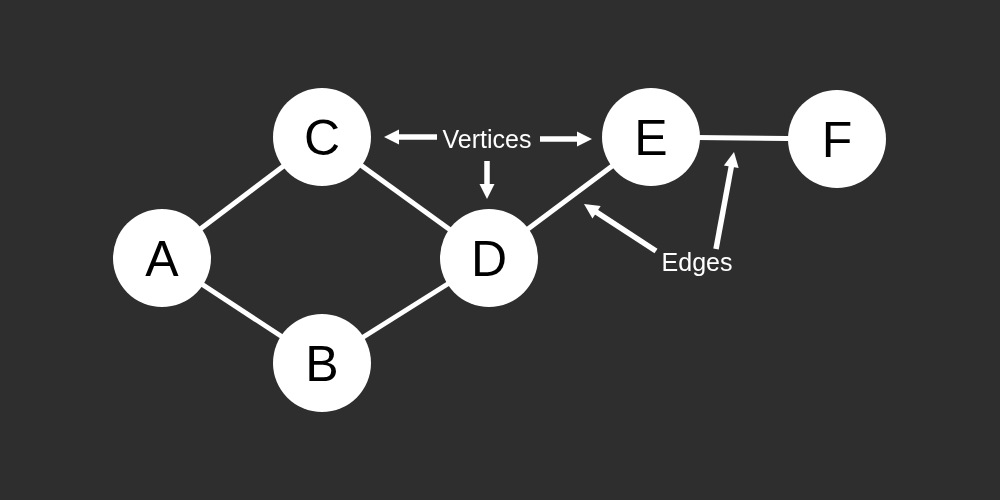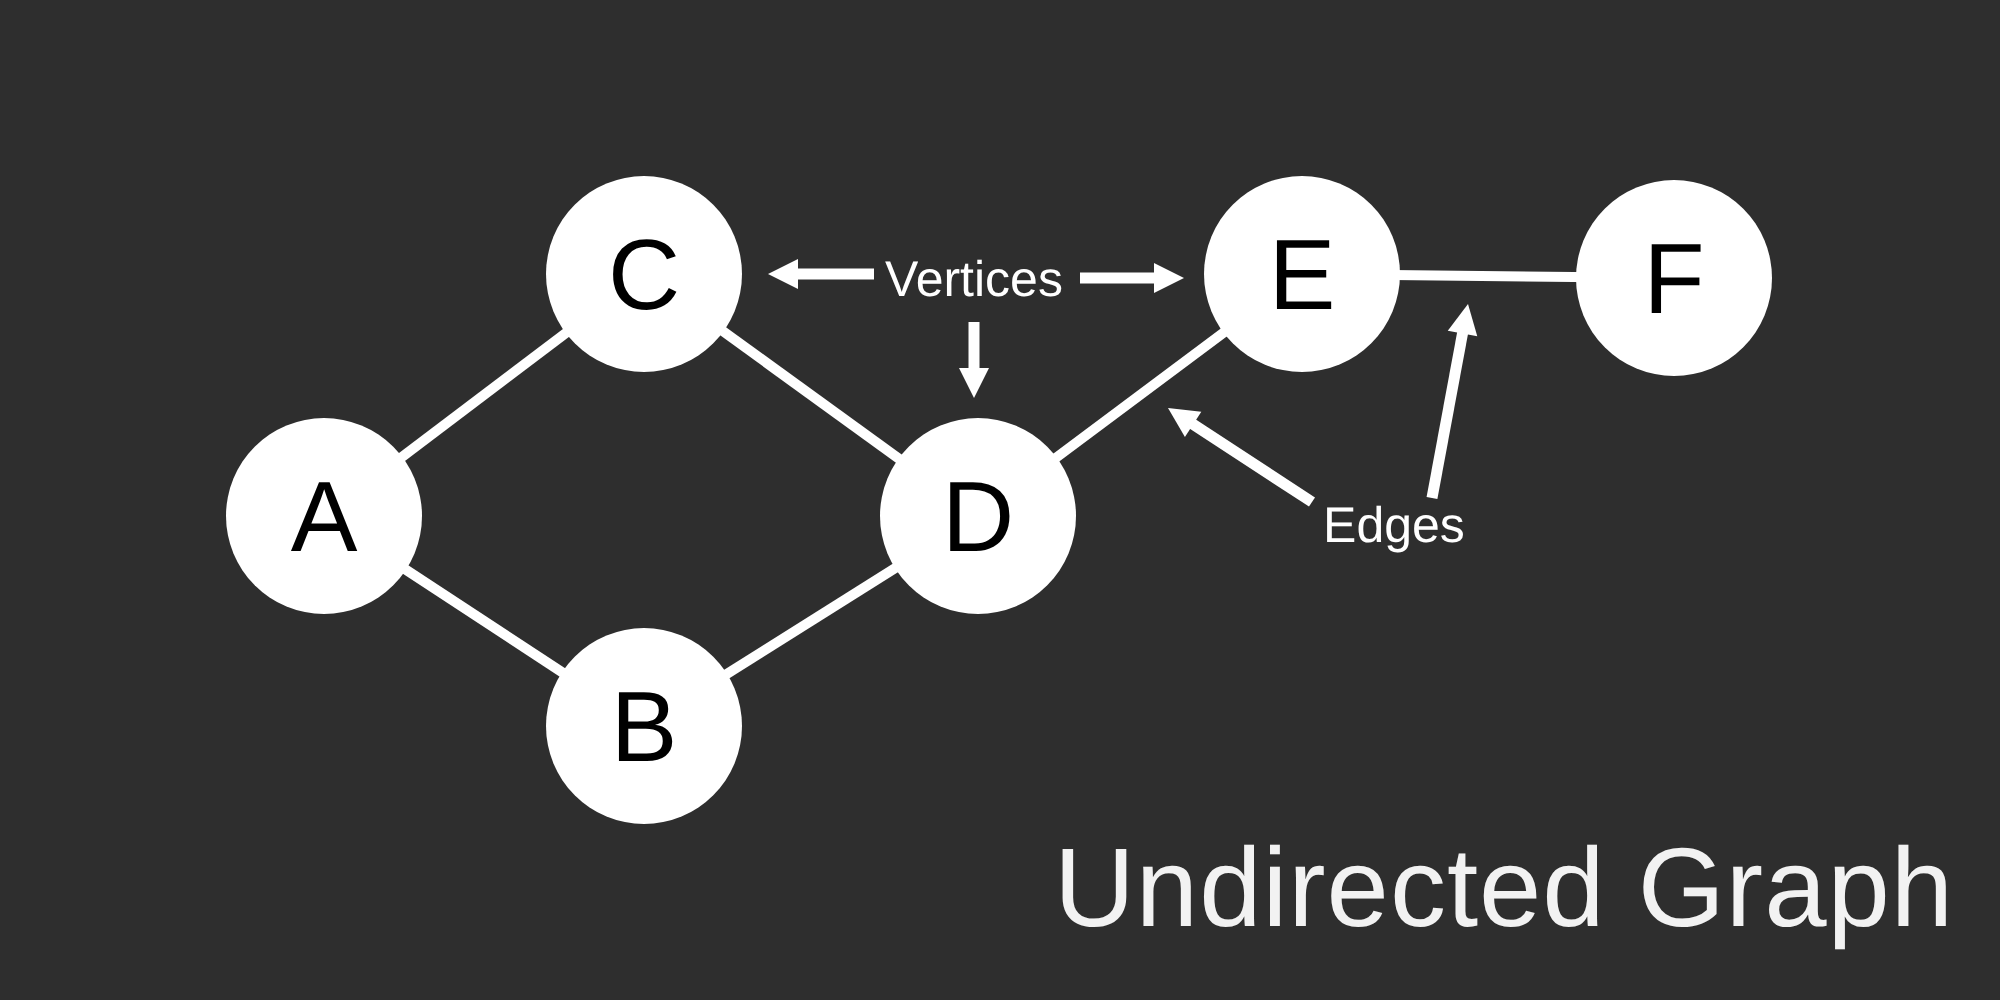--- a/index.html
+++ b/index.html
@@ -93,14 +93,13 @@
       <g>
         <line x1="656" y1="251" x2="594.8859289547889" y2="211.10609251215385" stroke="#ffffff" stroke-width="5.5"></line>
         <polygon points="584,204 600.6603560125375,205.91899388626086 592.4610184985138,218.4796811417865" fill="#ffffff"></polygon>
       </g>
       <g>
         <line x1="716" y1="249" x2="731.6281211871069" y2="164.78179138059093" stroke="#ffffff" stroke-width="5.5"></line>
         <polygon points="734,152 738.6373271662335,168.11661244658174 723.8891063424746,165.3798292009358" fill="#ffffff"></polygon>
       </g>
       <text x="697" y="262" dy="0.35em" text-anchor="middle" fill="#ffffff" class="annotation-text">Edges</text>
     </svg>
-  <div class="title" style="color: rgb(242, 242, 242);">Undirected Graph</div>
 </div>
 
 </body></html>

